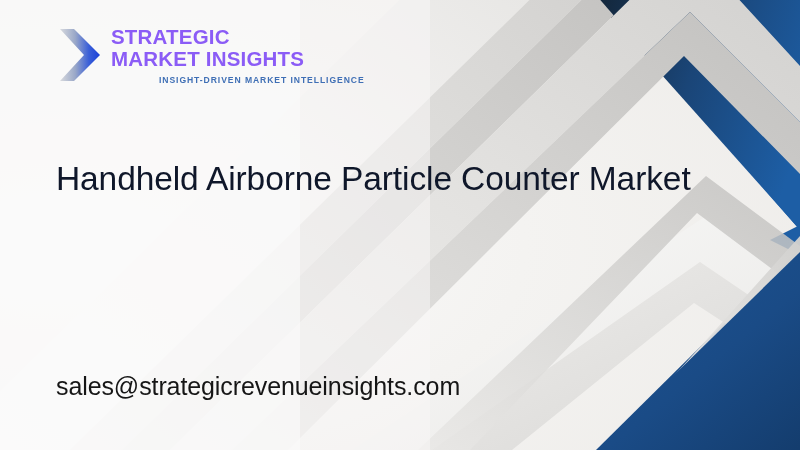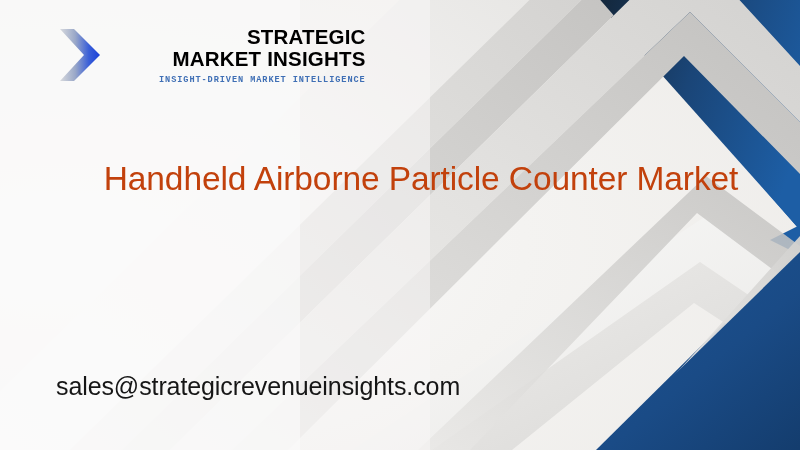--- a/index.html
+++ b/index.html
@@ -56,26 +56,25 @@
     flex-direction: column;
     justify-content: center;
     padding-top: 2px;
   }
   .logo-line {
     font-family: "Liberation Sans", sans-serif;
     font-weight: bold;
     font-size: 20.5px;
     line-height: 21.5px;
     letter-spacing: 0.2px;
-    color: #000000;
-    white-space: nowrap;
-    text-align: right;
+    color: #8b5cf6;
+    white-space: nowrap;
   }
   .logo-tagline {
-    font-family: Liberation Mono, monospace;
+    font-family: Liberation Sans, sans-serif;
     font-weight: bold;
     font-size: 8.6px;
     line-height: 12px;
     letter-spacing: 0.92px;
     color: #3f6fb5;
     white-space: nowrap;
     margin-top: 5px;
     padding-left: 48px;
   }
 
@@ -83,23 +82,22 @@
   .headline {
     position: absolute;
     left: 56px;
     top: 158px;
     width: 730px;
     font-family: "Liberation Sans", sans-serif;
     font-weight: normal;
     font-size: 33.5px;
     line-height: 42px;
     letter-spacing: -0.1px;
-    color: #c2410c;
-    white-space: nowrap;
-    text-align: center;
+    color: #0f172a;
+    white-space: nowrap;
   }
 
   
   .contact-email {
     position: absolute;
     left: 56px;
     top: 370px;
     font-family: "Liberation Sans", sans-serif;
     font-weight: normal;
     font-size: 25px;

